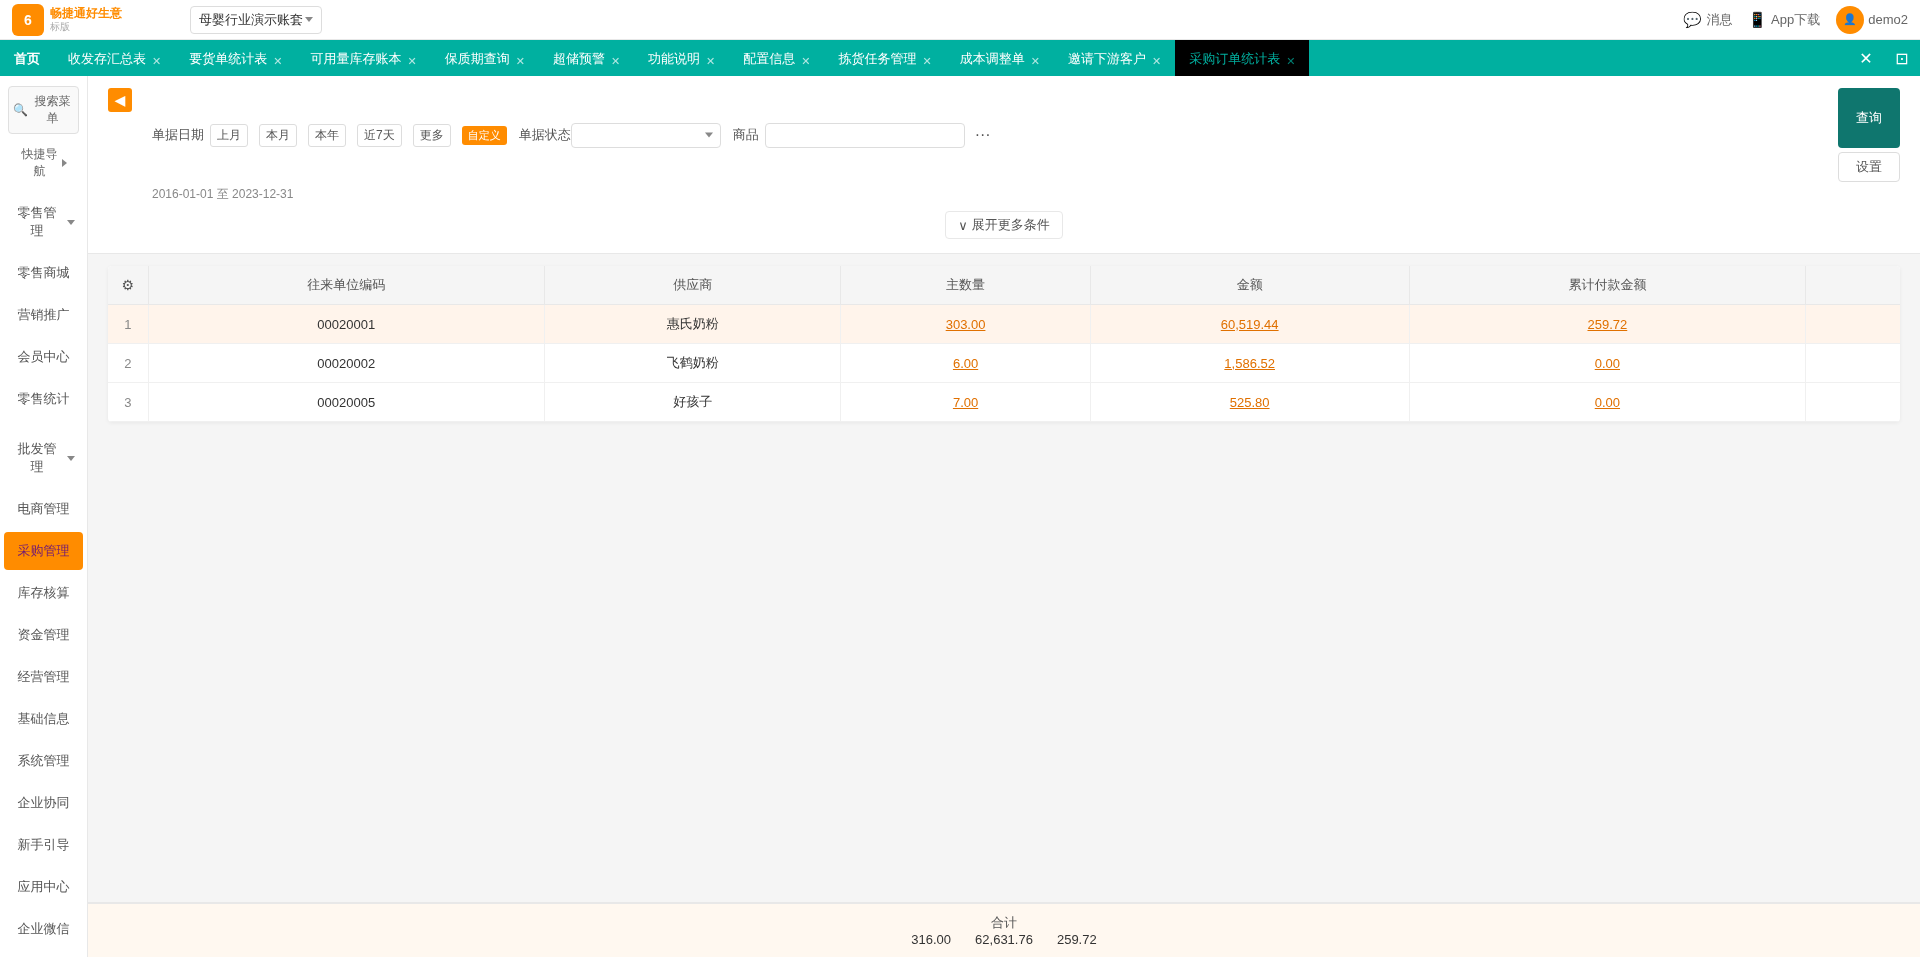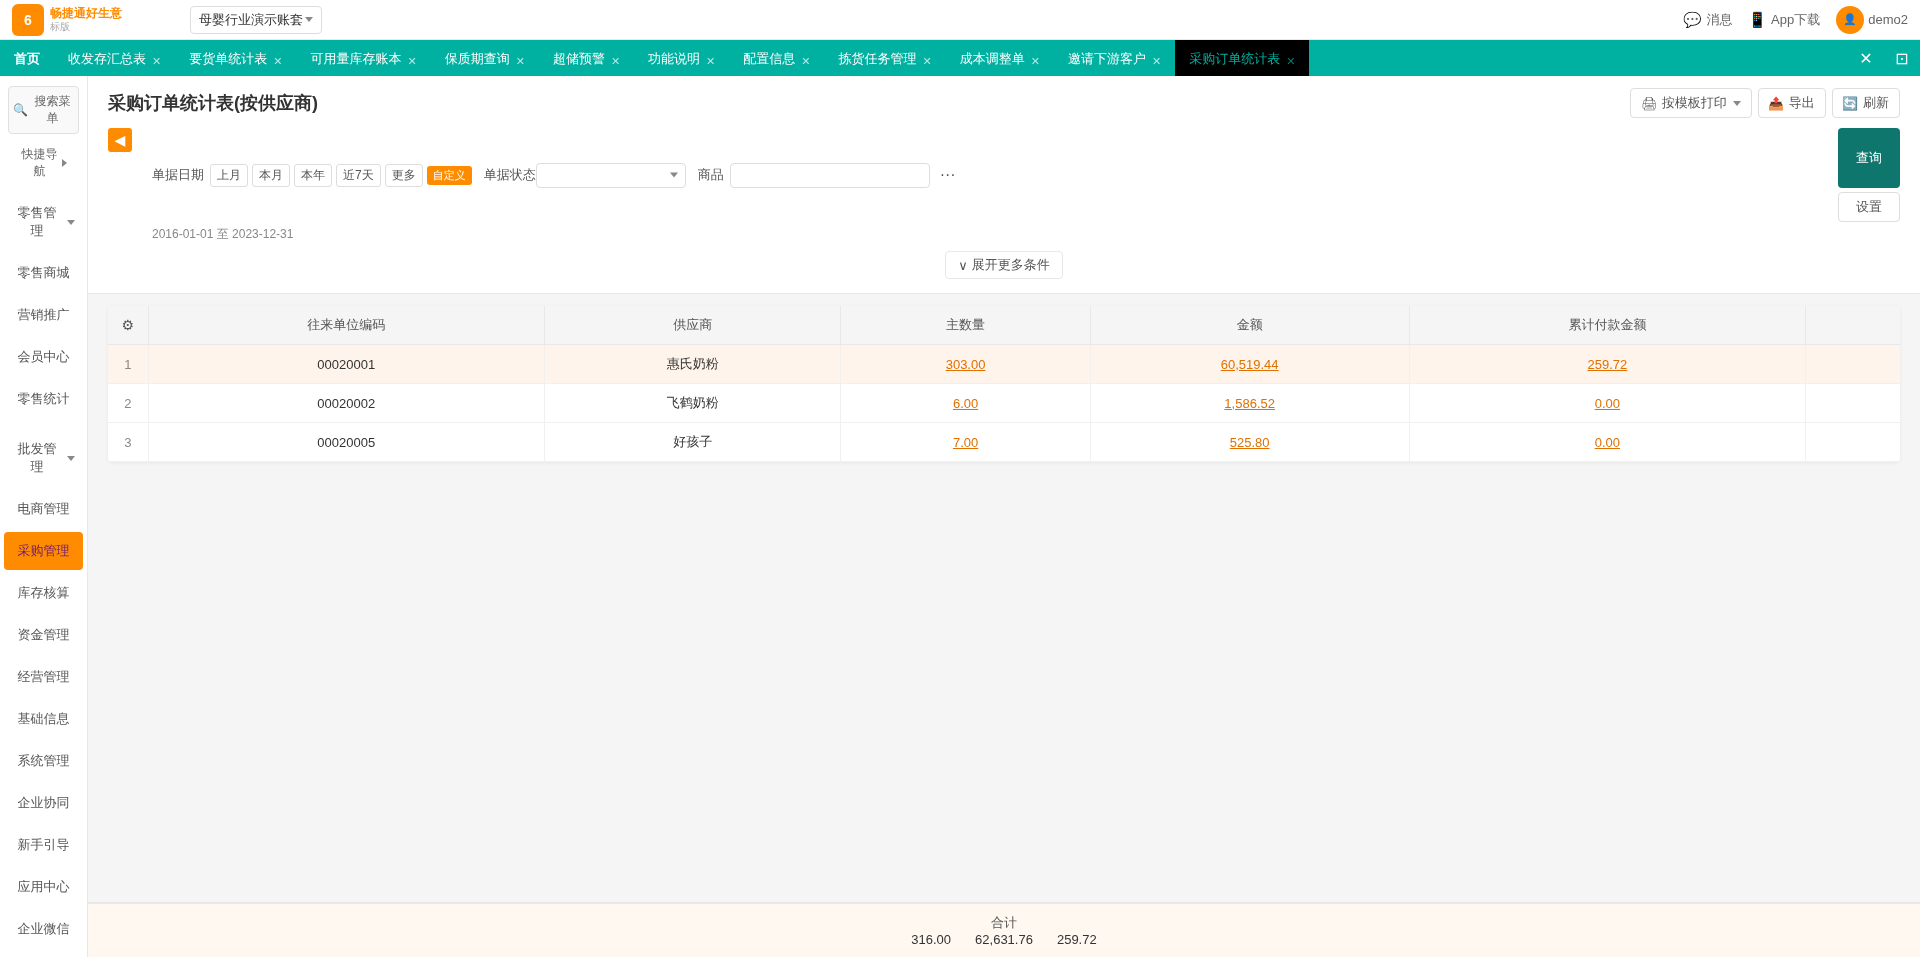--- a/index.html
+++ b/index.html
@@ -45,21 +45,21 @@
     .btn-print { display: flex; align-items: center; gap: 4px; padding: 5px 10px; border: 1px solid #ddd; border-radius: 4px; background: #fff; color: #555; font-size: 13px; cursor: pointer; }
     .btn-export { display: flex; align-items: center; gap: 4px; padding: 5px 10px; border: 1px solid #ddd; border-radius: 4px; background: #fff; color: #555; font-size: 13px; cursor: pointer; }
     .btn-refresh { display: flex; align-items: center; gap: 4px; padding: 5px 10px; border: 1px solid #ddd; border-radius: 4px; background: #fff; color: #555; font-size: 13px; cursor: pointer; }
     .btn-search-main { padding: 21px 18px; background: #0f766e; color: #fff; border: none; border-radius: 4px; font-size: 13px; cursor: pointer; }
     .btn-settings { padding: 5px 12px; background: #fff; color: #555; border: 1px solid #ddd; border-radius: 4px; font-size: 13px; cursor: pointer; }
 
     
     .filter-row { display: flex; align-items: center; gap: 12px; flex-wrap: wrap; }
     .filter-item { display: flex; align-items: center; gap: 6px; font-size: 13px; }
     .filter-label { color: #555; white-space: nowrap; }
-    .date-shortcuts { display: flex; align-items: center; gap: 4px; }
+    .date-shortcuts { display: flex; align-items: center; gap: 11px; }
     .date-shortcut { padding: 2px 6px; border: 1px solid #ddd; border-radius: 3px; font-size: 12px; color: #555; cursor: pointer; background: #fff; }
     .custom-badge { padding: 2px 6px; background: #ff8c00; color: #fff; border-radius: 3px; font-size: 11px; }
     .select-input { padding: 4px 24px 4px 8px; border: 1px solid #ddd; border-radius: 4px; font-size: 13px; color: #555; background: #fff; min-width: 150px; appearance: none; cursor: pointer; }
     .text-input { padding: 4px 8px; border: 1px solid #ddd; border-radius: 4px; font-size: 13px; color: #555; background: #fff; min-width: 120px; }
     .expand-row { display: flex; justify-content: center; padding: 8px 0 2px; }
     .expand-btn { display: flex; align-items: center; gap: 4px; color: #555; font-size: 13px; cursor: pointer; padding: 4px 12px; border: 1px solid #e8e8e8; border-radius: 4px; background: #fff; }
 
     
     .table-container { flex: 1; overflow: auto; padding: 12px 20px 0; }
     .data-table { width: 100%; border-collapse: collapse; background: #fff; border-radius: 4px; overflow: hidden; box-shadow: 0 1px 4px rgba(0,0,0,0.06); }
@@ -256,38 +256,20 @@
     </div>
     <div class="sidebar-item">
       <span>畅会员</span>
     </div>
   </div>
 
   <div class="content-area">
 
     <div class="filter-section">
 
-      <div class="page-title-row">
-        <div class="page-title">采购订单统计表(按供应商)</div>
-        <div class="actions-top-right">
-          <button class="btn-print">
-            <span>🖨</span>
-            <span>按模板打印</span>
-            <span class="chevron-down"></span>
-          </button>
-          <button class="btn-export">
-            <span>📤</span>
-            <span>导出</span>
-          </button>
-          <button class="btn-refresh">
-            <span>🔄</span>
-            <span>刷新</span>
-          </button>
-        </div>
-      </div>
 
       <div style="display:flex; align-items:flex-start; gap:12px;">
         <div class="toggle-arrow">
           <span class="arrow-left">◀</span>
         </div>
         <div style="flex:1;">
           <div class="filter-row">
             <div class="filter-item">
               <span class="filter-label">单据日期</span>
               <div class="date-shortcuts">

